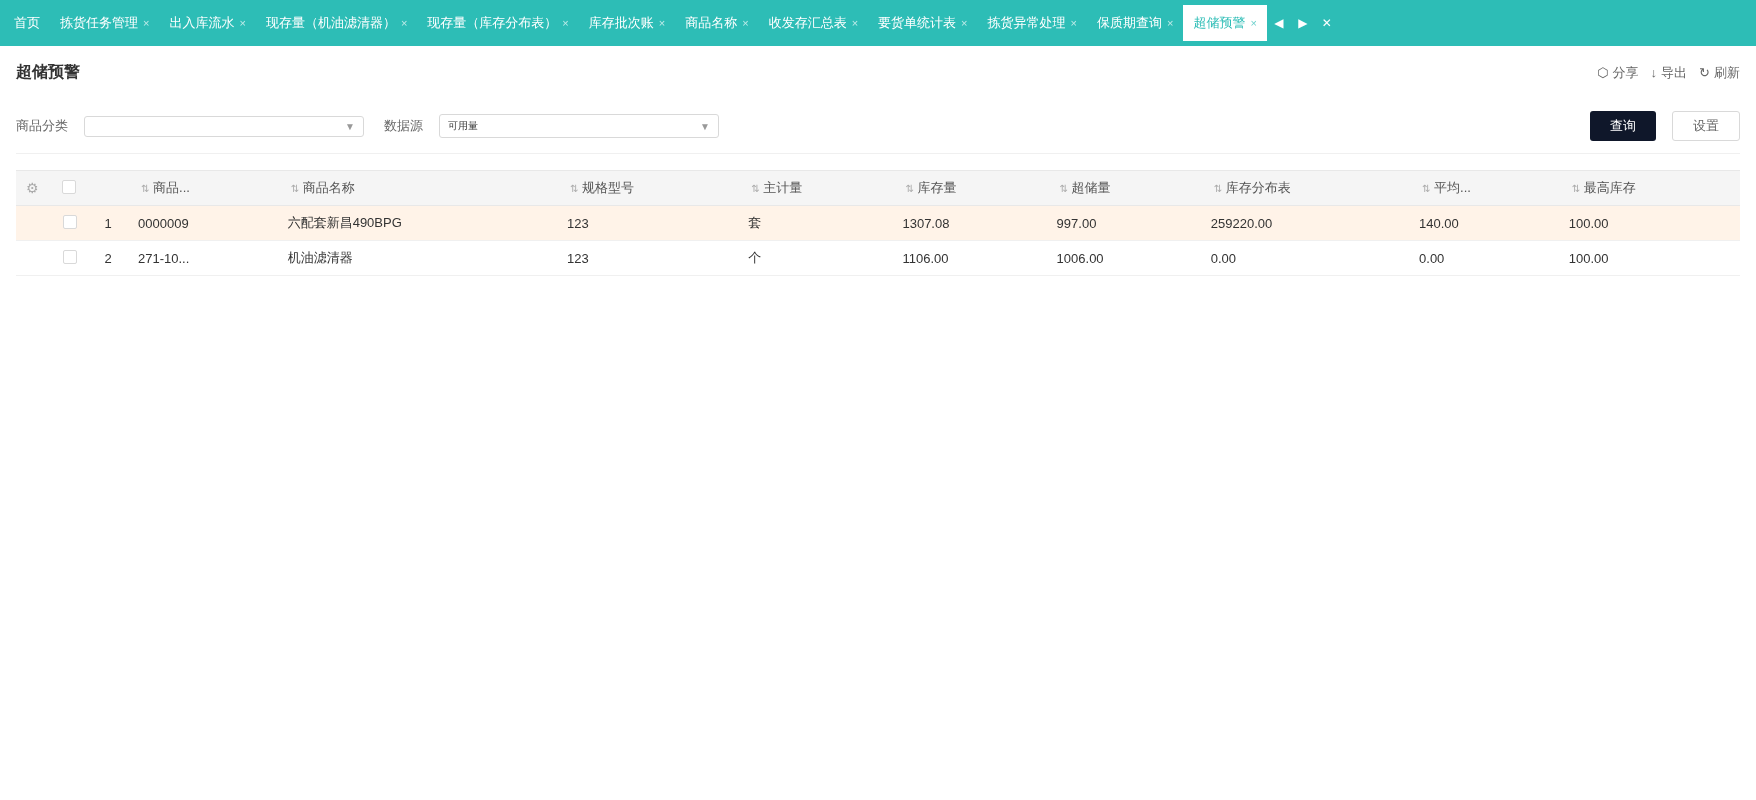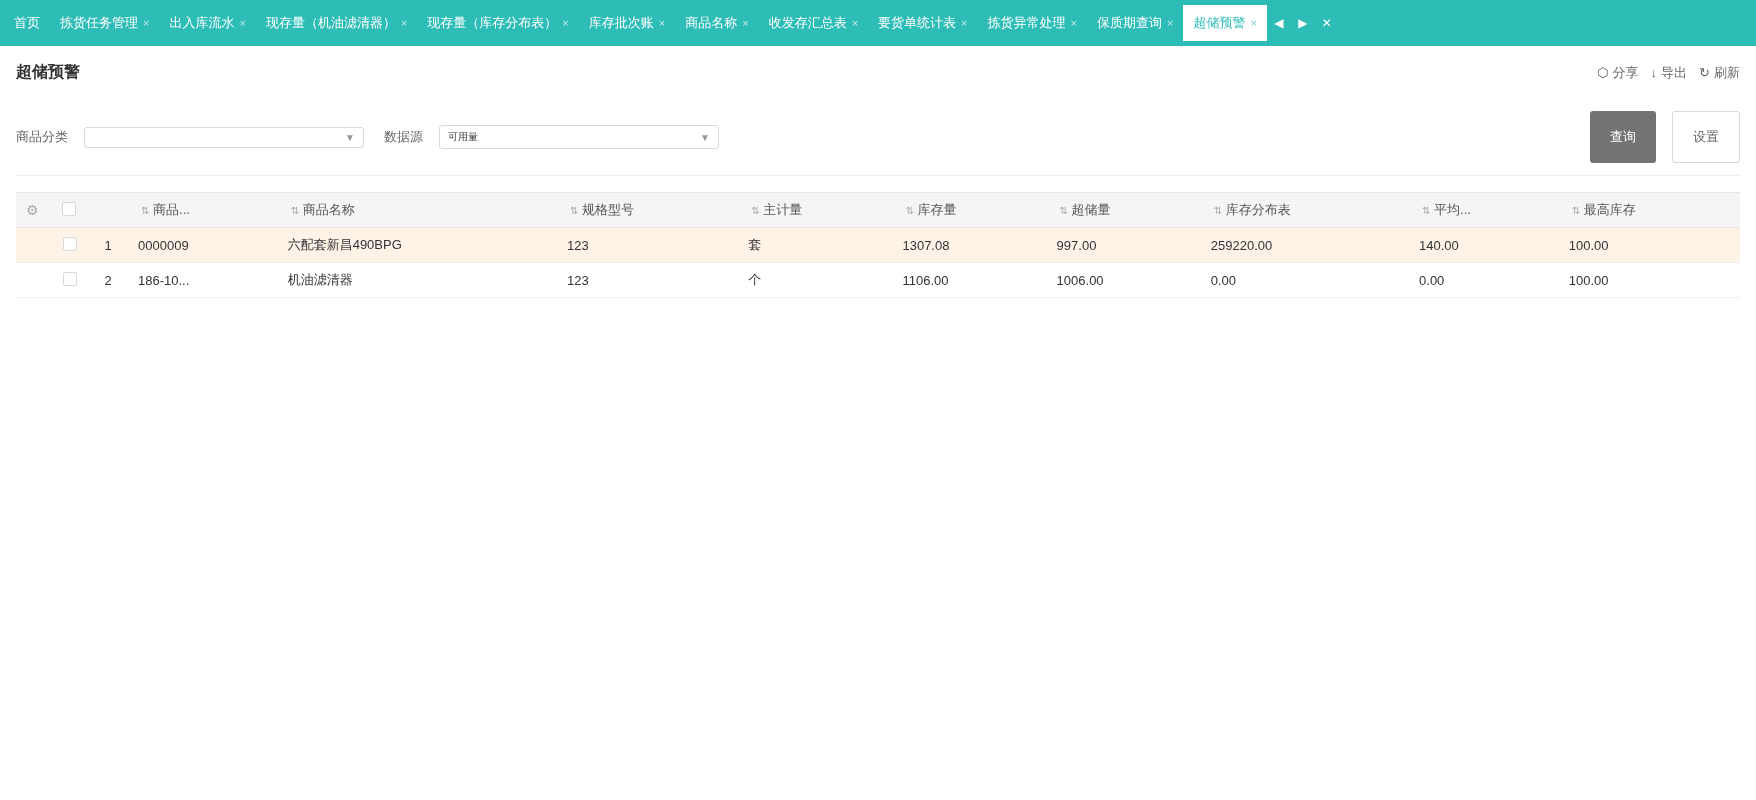--- a/index.html
+++ b/index.html
@@ -107,36 +107,36 @@
       padding: 4px 8px;
       min-width: 200px;
       background: #fff;
       cursor: pointer;
       justify-content: space-between;
     }
     .filter-select-text { color: #999; font-size: 10px; }
     .filter-select-arrow { color: #999; font-size: 10px; }
 
     .btn-query {
-      background: #737373;
+      background: #0f172a;
       color: #fff;
       border: none;
       border-radius: 3px;
       padding: 6px 20px;
       font-size: 13px;
       cursor: pointer;
       margin-left: auto;
     }
 
     .btn-settings {
       background: #fff;
       color: #666;
       border: 1px solid #d9d9d9;
       border-radius: 3px;
-      padding: 16px 20px;
+      padding: 5px 20px;
       font-size: 13px;
       cursor: pointer;
       margin-left: 8px;
     }
 
     
     .data-table {
       width: 100%;
       border-collapse: collapse;
       font-size: 13px;
@@ -352,21 +352,21 @@
       <td>259220.00</td>
       <td>140.00</td>
       <td>100.00</td>
     </tr>
         <tr>
       <td class="col-gear"></td>
       <td class="col-check">
         <span class="checkbox"></span>
       </td>
       <td class="col-num">2</td>
-      <td>186-10...</td>
+      <td>271-10...</td>
       <td>机油滤清器</td>
       <td>123</td>
       <td>个</td>
       <td>1106.00</td>
       <td>1006.00</td>
       <td>0.00</td>
       <td>0.00</td>
       <td>100.00</td>
     </tr>
       </tbody>

